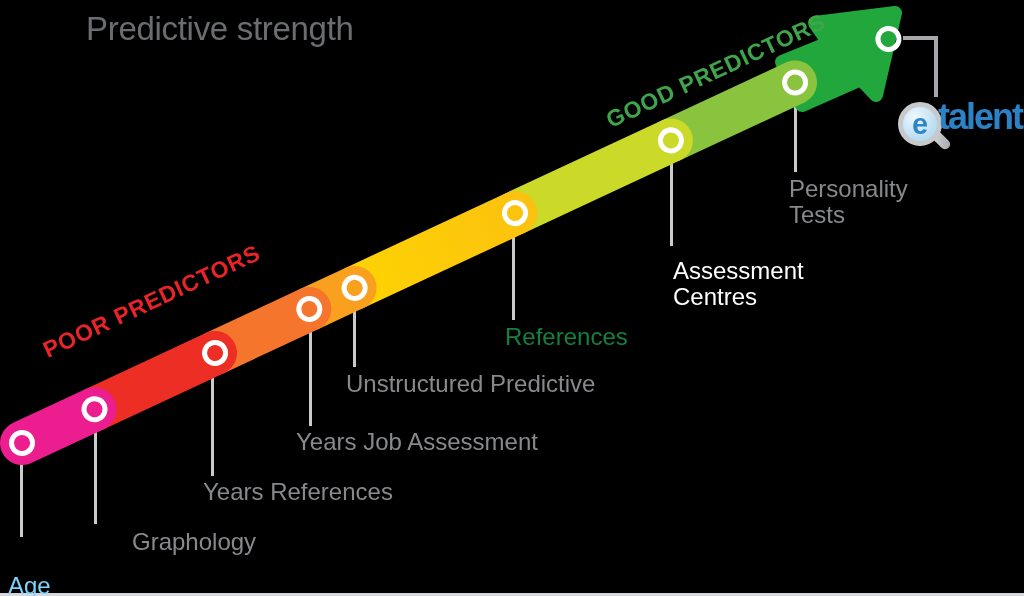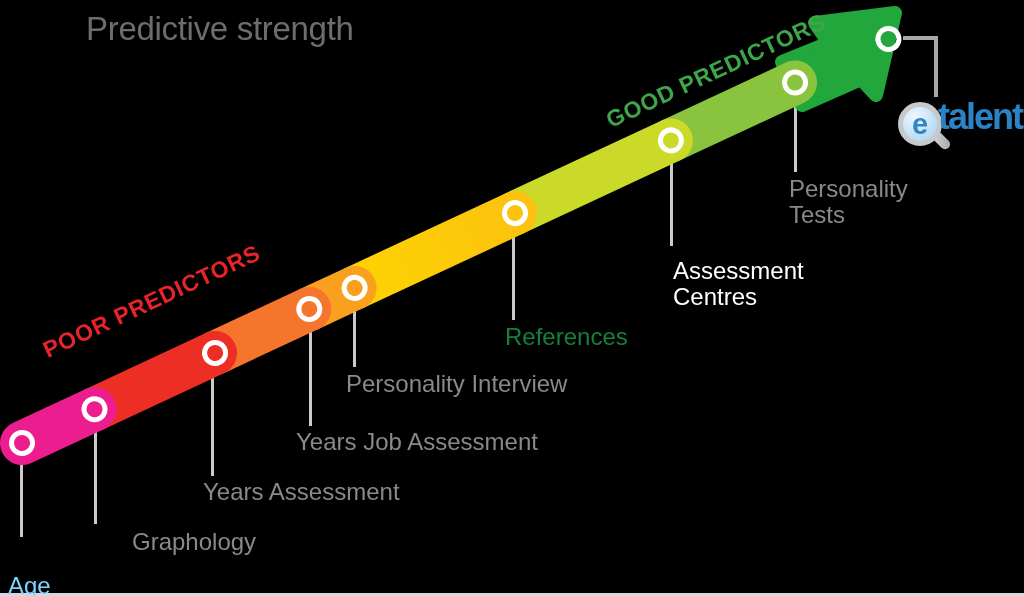--- a/index.html
+++ b/index.html
@@ -73,25 +73,25 @@
 
 <div class="abs slant" style="left: 49px; top: 337px; color: rgb(233, 36, 41);">POOR PREDICTORS</div>
 <div class="abs slant" style="left: 612px; top: 107px; color: rgb(62, 165, 75);">GOOD PREDICTORS</div>
 
 <div id="labels-layer">
     <div class="abs conn" style="left: 20px; top: 464px; height: 73px; background: rgb(202, 203, 205);"></div>
     <div class="abs crit-label" style="left: 8px; top: 573px; color: #7dd3fc;">Age</div>
     <div class="abs conn" style="left: 94px; top: 430px; height: 94px; background: rgb(202, 203, 205);"></div>
     <div class="abs crit-label" style="left: 84px; top: 529px; color: rgb(135, 137, 140); margin-left: 48px;">Graphology</div>
     <div class="abs conn" style="left: 211px; top: 371px; height: 105px; background: rgb(202, 203, 205);"></div>
-    <div class="abs crit-label" style="left: 203px; top: 479px; color: rgb(135, 137, 140);">Years Assessment</div>
+    <div class="abs crit-label" style="left: 203px; top: 479px; color: rgb(135, 137, 140);">Years References</div>
     <div class="abs conn" style="left: 309px; top: 331px; height: 95px; background: rgb(202, 203, 205);"></div>
     <div class="abs crit-label" style="left: 296px; top: 429px; color: rgb(135, 137, 140);">Years Job Assessment</div>
     <div class="abs conn" style="left: 353px; top: 307px; height: 60px; background: rgb(202, 203, 205);"></div>
-    <div class="abs crit-label" style="left: 346px; top: 371px; color: rgb(135, 137, 140);">Personality Interview</div>
+    <div class="abs crit-label" style="left: 346px; top: 371px; color: rgb(135, 137, 140);">Unstructured Predictive</div>
     <div class="abs conn" style="left: 512px; top: 235px; height: 85px; background: rgb(202, 203, 205);"></div>
     <div class="abs crit-label" style="left: 505px; top: 324px; color: #15803d;">References</div>
     <div class="abs conn" style="left: 670px; top: 161px; height: 85px; background: rgb(202, 203, 205);"></div>
     <div class="abs crit-label" style="left: 664px; top: 258px; color: #ffffff; margin-left: 9px;">
       <div>Assessment</div>
       <div>Centres</div>
     </div>
     <div class="abs conn" style="left: 794px; top: 105px; height: 67px; background: rgb(202, 203, 205);"></div>
     <div class="abs crit-label" style="left: 789px; top: 176px; color: rgb(135, 137, 140);">
       <div>Personality</div>

